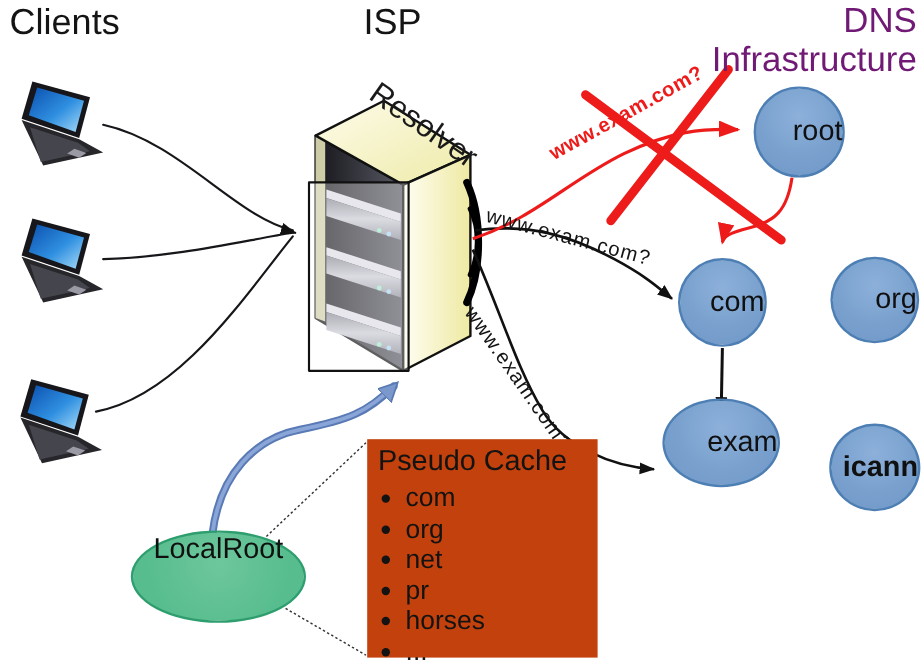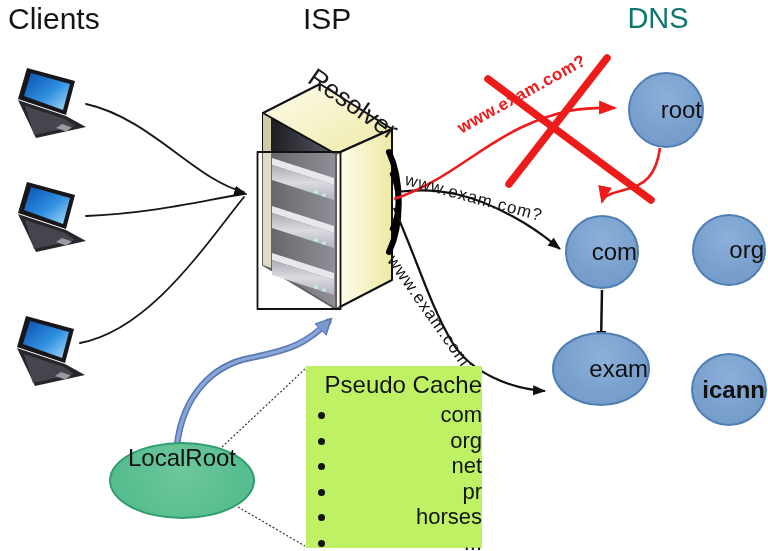--- a/index.html
+++ b/index.html
@@ -3,37 +3,37 @@
 <meta charset="utf-8">
 <style>
   html,body{margin:0;padding:0;background:#fff;}
   .stage{
     position:relative;width:768px;height:551px;background:#ffffff;overflow:hidden;
     font-family:"Liberation Sans", sans-serif;color:#111;
   }
   .stage svg.layer{position:absolute;left:0;top:0;}
   .lbl{position:absolute;white-space:nowrap;}
   .title{font-size:30px;color:#141414;}
-  .dnsblock{left:552px;top:2px;width:212px;text-align:center;font-size:29px;line-height:1.12;color:#0f766e;}
+  .dnsblock{left:552px;top:2px;width:212px;text-align:right;font-size:29px;line-height:1.12;color:#701a75;}
   .resolver{left:320px;top:62px;font-size:26px;transform:rotate(35deg);transform-origin:0 0;color:#1a1a1a;}
   .node{
     position:absolute;border-radius:50%;
     background:radial-gradient(circle at 50% 32%, #8cb0da 0%, #7aa1ce 55%, #6f97c6 100%);
     border:2.5px solid #4d7fb4;
     display:flex;align-items:center;justify-content:flex-end;
     font-size:24px;color:#101010;box-sizing:border-box;
   }
   .node-root{left:628px;top:72px;width:76px;height:76px;}
   .node-com{left:565px;top:215px;width:74px;height:74px;}
   .node-org{left:692px;top:214px;width:74px;height:72px;}
   .node-exam{left:552px;top:332px;width:98px;height:74px;}
   .node-icann{left:691px;top:353px;width:76px;height:73px;font-weight:bold;}
   .cache{
-    position:absolute;left:306px;top:366px;width:176px;height:182px;
-    background:#bef264;box-sizing:border-box;text-align:right;
+    position:absolute;left:306px;top:366px;width:192px;height:182px;
+    background:#c2410c;box-sizing:border-box;
   }
   .cache-title{font-size:24px;padding:5px 0 0 9px;color:#131313;}
   .cache ul{margin:3px 0 0 0;padding:0 0 0 32px;}
   .cache li{font-size:22px;line-height:25.5px;color:#131313;}
   .localroot{
     position:absolute;left:109px;top:442px;width:146px;height:77px;border-radius:50%;
     background:radial-gradient(circle at 50% 35%, #6ec79c 0%, #57bd8e 70%);
     border:2.5px solid #2f9e6f;box-sizing:border-box;
     display:flex;align-items:flex-start;justify-content:center;font-size:24px;color:#101010;
   }
@@ -161,20 +161,21 @@
         <path d="M 488,79 L 651,200"></path>
         <path d="M 607,58 L 509,184"></path>
       </g>
     </g>
   </svg>
 
   <div class="lbl title" style="left:8px;top:2px;">Clients</div>
   <div class="lbl title" style="left:303px;top:2px;">ISP</div>
   <div class="lbl dnsblock">
     <div>DNS</div>
+    <div>Infrastructure</div>
   </div>
   <div class="lbl resolver">Resolver</div>
 
   <div class="qlabel q-root">www.exam.com?</div>
   <div class="qlabel q-com">www.exam.com?</div>
   <div class="qlabel q-exam">www.exam.com?</div>
 
   <div class="node node-root">
     <span>root</span>
   </div>

